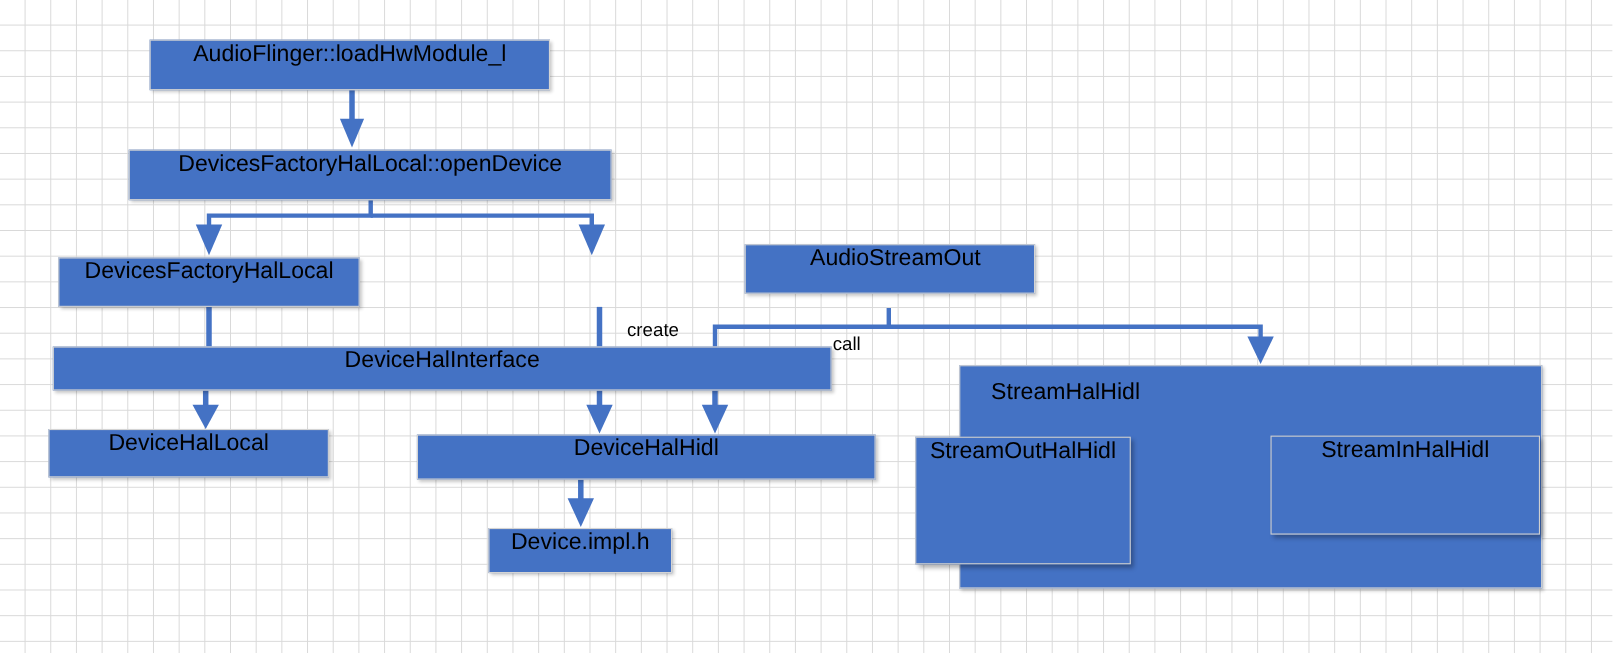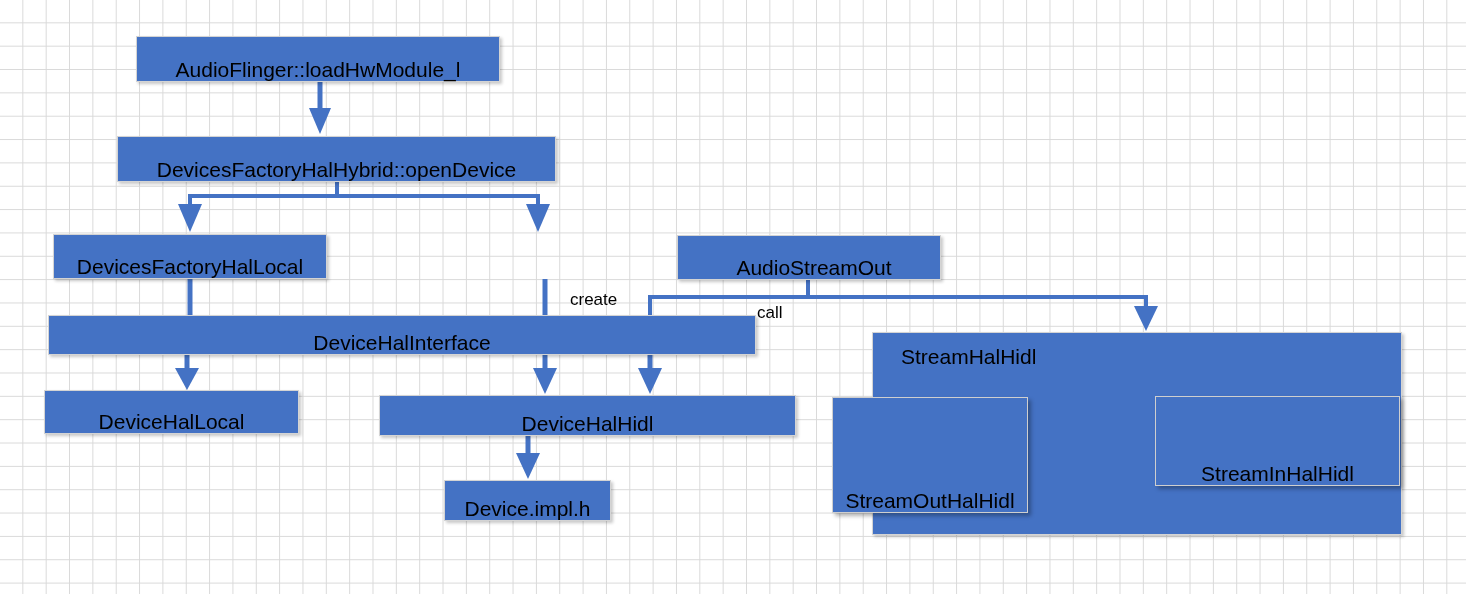--- a/index.html
+++ b/index.html
@@ -31,21 +31,21 @@
     height: 594px;
     pointer-events: none;
   }
   .node {
     position: absolute;
     box-sizing: border-box;
     background: #4472c4;
     border: 1px solid #d4d4d4;
     color: #000000;
     display: flex;
-    align-items: flex-end;
+    align-items: flex-start;
     justify-content: center;
     font-family: "Liberation Sans", sans-serif;
     font-size: 21px;
     line-height: 1.1;
     white-space: nowrap;
     box-shadow: 2px 2px 3px rgba(0,0,0,0.22);
     z-index: 3;
   }
   .node.group {
     justify-content: flex-start;
@@ -113,29 +113,29 @@
       <path d="M 528 436 L 528 455" stroke="#4472c4" stroke-width="5" fill="none"></path>
       <path d="M 516 453 L 540 453 L 528 479 Z" fill="#4472c4"></path>
     </g>
   </svg>
 
   <div class="node" style="left:136px; top:36px; width:364px; height:46px;">
     <span>AudioFlinger::loadHwModule_l</span>
   </div>
 
   <div class="node" style="left:117px; top:136px; width:439px; height:46px;">
-    <span>DevicesFactoryHalHybrid::openDevice</span>
+    <span>DevicesFactoryHalLocal::openDevice</span>
   </div>
 
   <div class="node" style="left:53px; top:234px; width:274px; height:45px;">
     <span>DevicesFactoryHalLocal</span>
   </div>
 
 
-  <div class="node" style="left:677px; top:235px; width:264px; height:45px;padding-left:10px;">
+  <div class="node" style="left:677px; top:222px; width:264px; height:45px;padding-left:10px;">
     <span>AudioStreamOut</span>
   </div>
 
   <div class="node" style="left:48px; top:315px; width:708px; height:40px;">
     <span>DeviceHalInterface</span>
   </div>
 
   <div class="node" style="left:44px; top:390px; width:255px; height:44px;">
     <span>DeviceHalLocal</span>
   </div>

